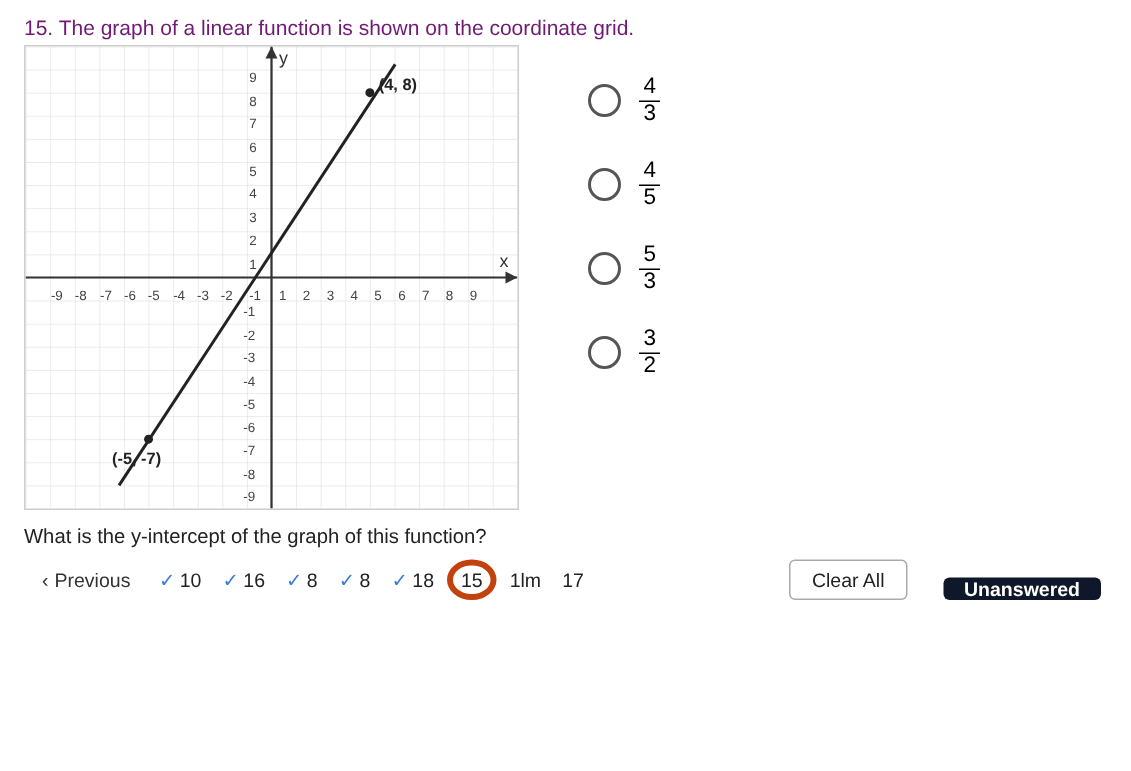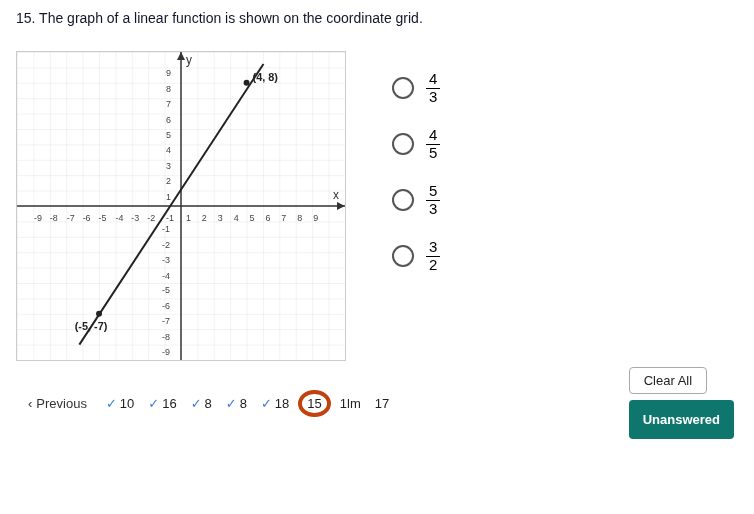--- a/index.html
+++ b/index.html
@@ -13,22 +13,22 @@
       font-size: 14px;
     }
 
     .page-container {
       padding: 10px 16px;
       position: relative;
     }
 
     .question-header {
       font-size: 14px;
-      margin-bottom: 25px;
-      color: #0f172a;
+      margin-bottom: 4px;
+      color: #701a75;
     }
 
     .content-row {
       display: flex;
       flex-direction: row;
       align-items: flex-start;
       gap: 16px;
     }
 
     
@@ -152,40 +152,40 @@
     }
 
     .page-num-btn.current {
       border: 4px solid #c2410c;
       border-radius: 50%;
       padding: 2px 5px;
     }
 
     .right-controls {
       display: flex;
-      flex-direction: column;
-      align-items: flex-start;
-      gap: 6px;
+      flex-direction: row;
+      align-items: flex-end;
+      gap: 24px;
     }
 
     .clear-all-btn {
       background: #fff;
       border: 1.5px solid #aaa;
       border-radius: 4px;
       padding: 5px 14px;
       font-size: 13px;
       cursor: pointer;
       color: #222;
     }
 
     .unanswered-badge {
-      background: #0f766e;
+      background: #0f172a;
       color: #fff;
       border-radius: 4px;
-      padding: 12px 14px;
+      padding: 0 14px;
       font-size: 13px;
       font-weight: bold;
     }
   </style>
 </head>
 <body>
 
 <div class="page-container">
 
   <div class="question-header">
@@ -293,20 +293,21 @@
         <div class="radio-circle"></div>
         <div class="fraction">
           <span class="num">3</span>
           <span class="den">2</span>
         </div>
       </div>
 
     </div>
   </div>
 
+  <div class="question-text">What is the y-intercept of the graph of this function?</div>
 
   <div class="bottom-bar">
 
     <div class="nav-buttons">
       <button class="prev-btn">
         <span>‹</span>
         <span>Previous</span>
       </button>
 
       <div class="page-nums">

